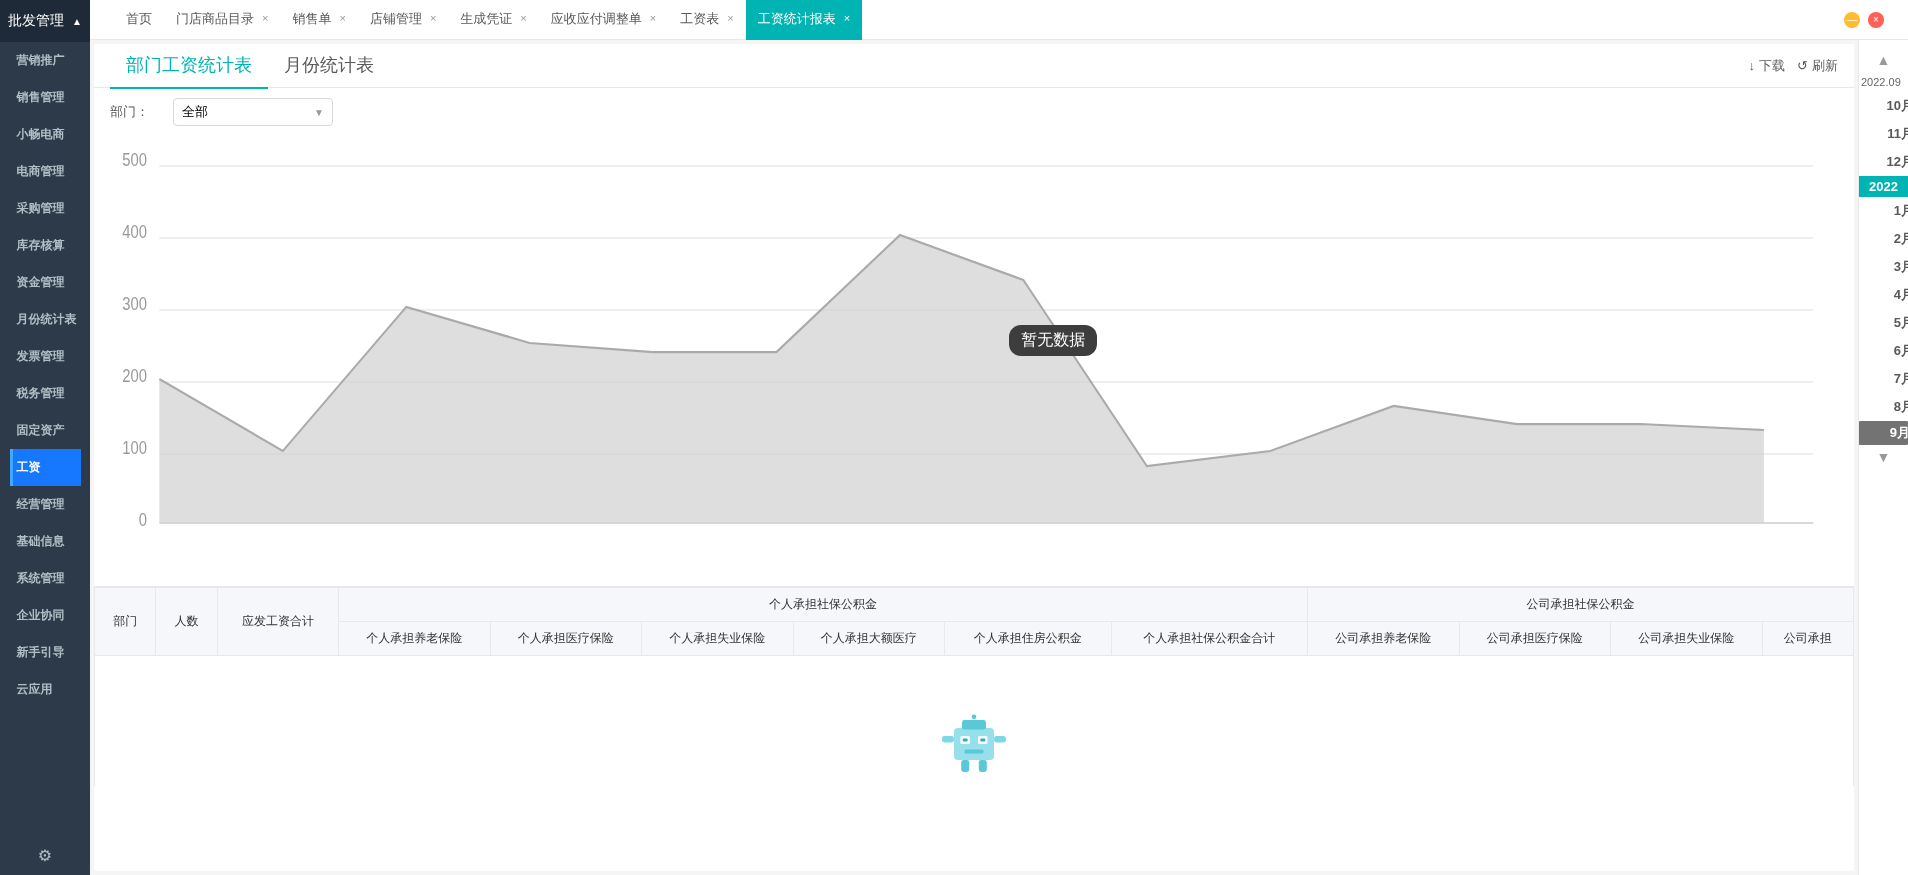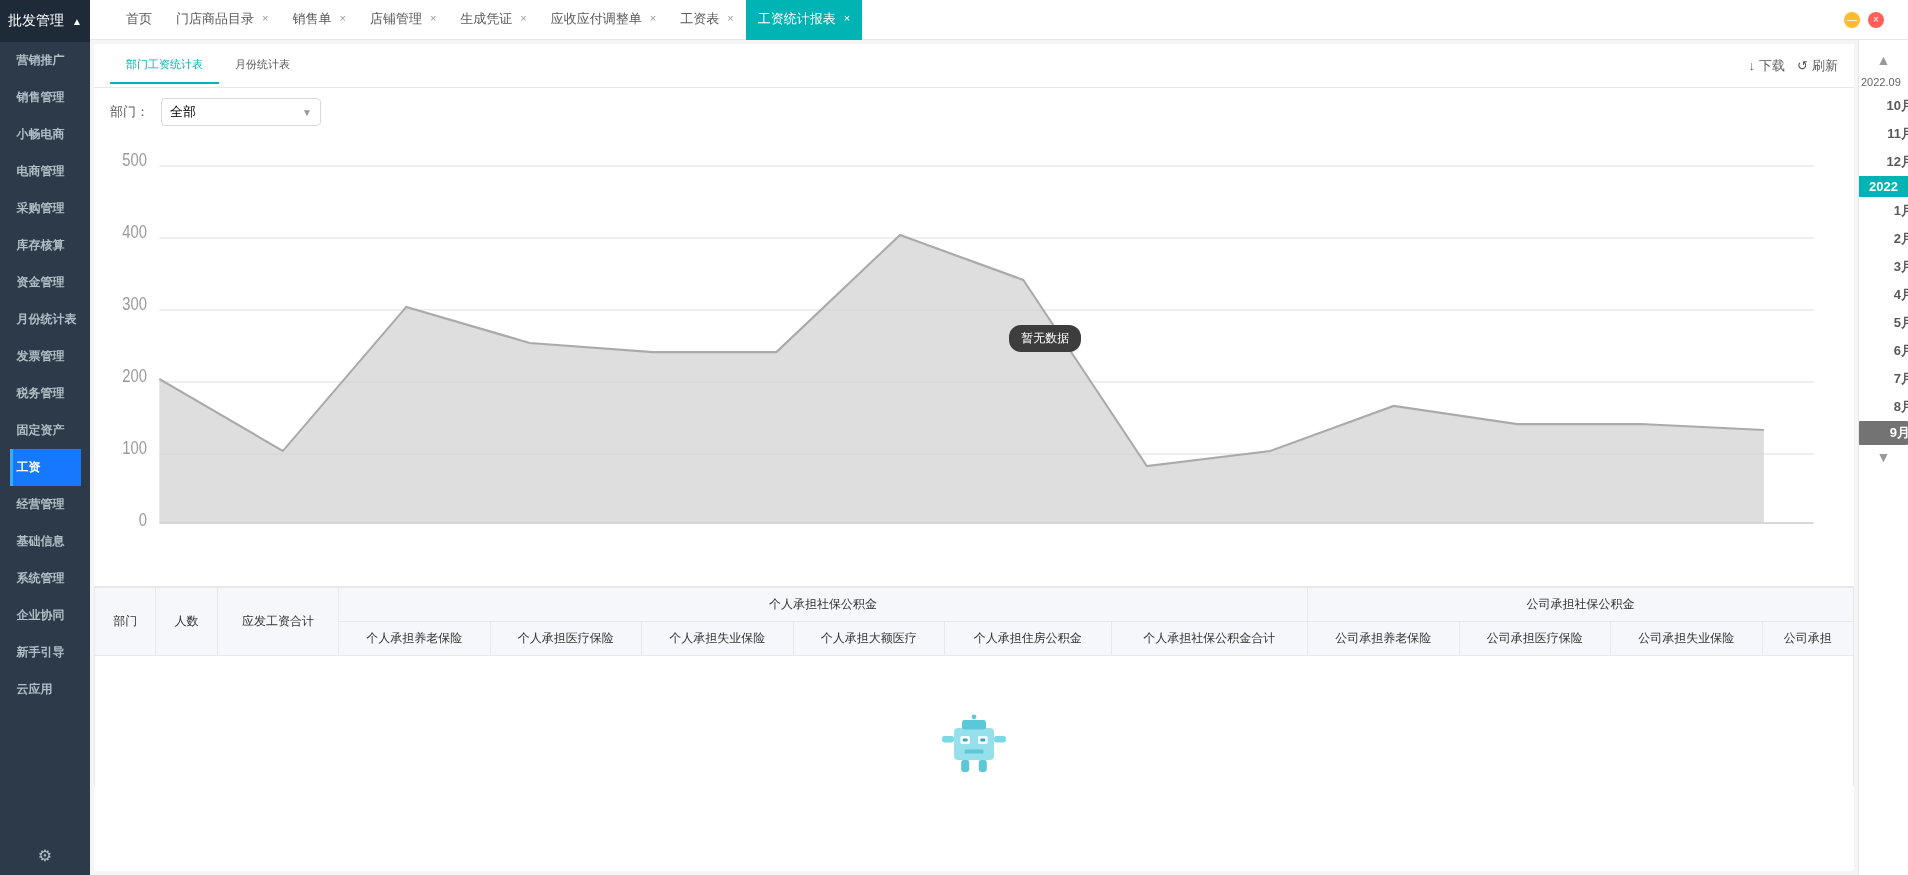--- a/index.html
+++ b/index.html
@@ -137,35 +137,35 @@
       align-items: center;
       padding: 0 16px;
       border-bottom: 1px solid #e8e8e8;
       height: 44px;
       flex-shrink: 0;
       justify-content: space-between;
     }
     .sub-tabs { display: flex; gap: 0; }
     .sub-tab {
       padding: 10px 16px;
-      font-size: 11px;
+      font-size: 18px;
       cursor: pointer;
       color: #595959;
       border-bottom: 2px solid transparent;
     }
     .sub-tab.active { color: #00b4b4; border-bottom: 2px solid #00b4b4; }
     .sub-tab-actions { display: flex; gap: 12px; align-items: center; color: #595959; font-size: 13px; }
     .sub-tab-action { cursor: pointer; display: flex; align-items: center; gap: 4px; }
 
     
     .filter-bar {
       display: flex;
       align-items: center;
       padding: 10px 16px;
-      gap: 12px;
+      gap: 24px;
       flex-shrink: 0;
     }
     .filter-label { color: #595959; font-size: 13px; }
     .filter-select {
       display: flex;
       align-items: center;
       border: 1px solid #d9d9d9;
       border-radius: 4px;
       padding: 4px 8px;
       background: #fff;
@@ -281,21 +281,21 @@
       padding: 4px;
     }
 
     
     .chart-tooltip {
       position: absolute;
       background: #3d3d3d;
       color: #fff;
       padding: 5px 12px;
       border-radius: 12px;
-      font-size: 12px;
+      font-size: 16px;
       pointer-events: none;
       top: 42%;
       left: 52%;
     }
 
     
     .table-area::-webkit-scrollbar { height: 6px; width: 6px; }
     .table-area::-webkit-scrollbar-track { background: #f1f1f1; }
     .table-area::-webkit-scrollbar-thumb { background: #c1c1c1; border-radius: 3px; }
 

